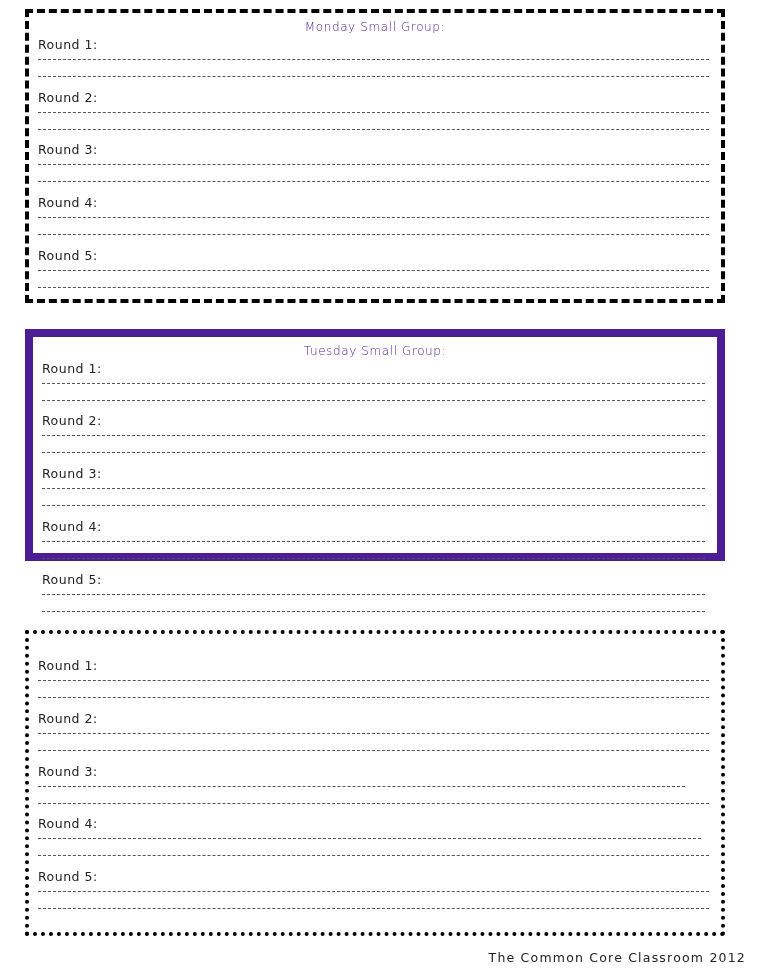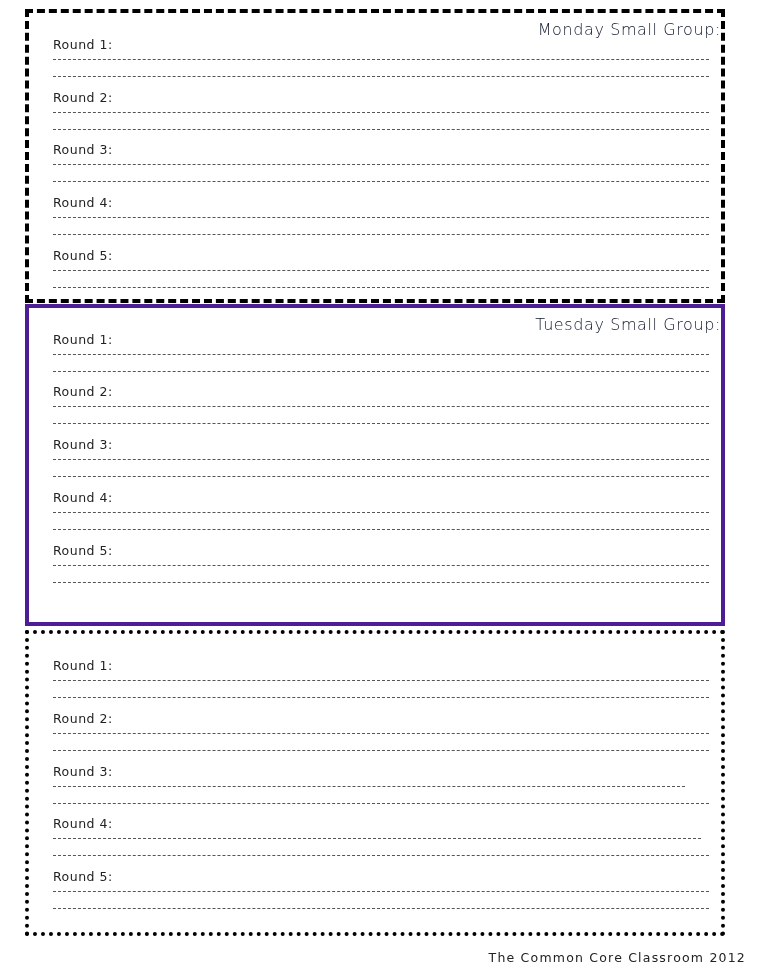--- a/index.html
+++ b/index.html
@@ -1,24 +1,24 @@
 <!DOCTYPE html>
 <html><head>
 <meta charset="utf-8">
 <style>
   html, body { margin: 0; padding: 0; background: #ffffff; }
   body { width: 760px; height: 980px; position: relative; overflow: hidden;
          font-family: "DejaVu Sans", sans-serif; color: #111; }
   .box { position: absolute; left: 25px; width: 700px; box-sizing: border-box; }
   .box.dashed { top: 9px; height: 294px; border: 3px dashed #000; border-width: 4px; }
-  .box.solid  { top: 304px; height: 322px; border: 4px solid #4c1d95; }
+  .box.solid  { top: 329px; height: 232px; border: 8px solid #4c1d95; }
   .box.dotted { top: 630px; height: 306px; border: 4px dotted #000; }
-  .box-title { position: absolute; top: 7px; left: 0; right: 0; text-align: right;
-               font-size: 16px; letter-spacing: 0.6px; font-weight: 300; color: #0f172a; }
-  .round { position: absolute; left: 9px; right: 12px; height: 53px; margin-left: 15px; }
+  .box-title { position: absolute; top: 7px; left: 0; right: 0; text-align: center;
+               font-size: 12px; letter-spacing: 0.6px; font-weight: 300; color: #4c1d95; }
+  .round { position: absolute; left: 9px; right: 12px; height: 53px; }
   .round-label { position: absolute; left: 0; top: 0; font-size: 12.5px; letter-spacing: 0.5px; color: #222; }
   .line { position: absolute; left: 0; height: 0; border-top: 1px dashed #555; }
   .line.l1 { top: 22px; right: 0; }
   .line.l2 { top: 39px; right: 0; }
   .line.short1 { right: 24px; }
   .line.short2 { right: 8px; }
   .footer { position: absolute; right: 14px; top: 950px; font-size: 12.5px;
             letter-spacing: 1.2px; color: #222; }
 </style>
 </head>

